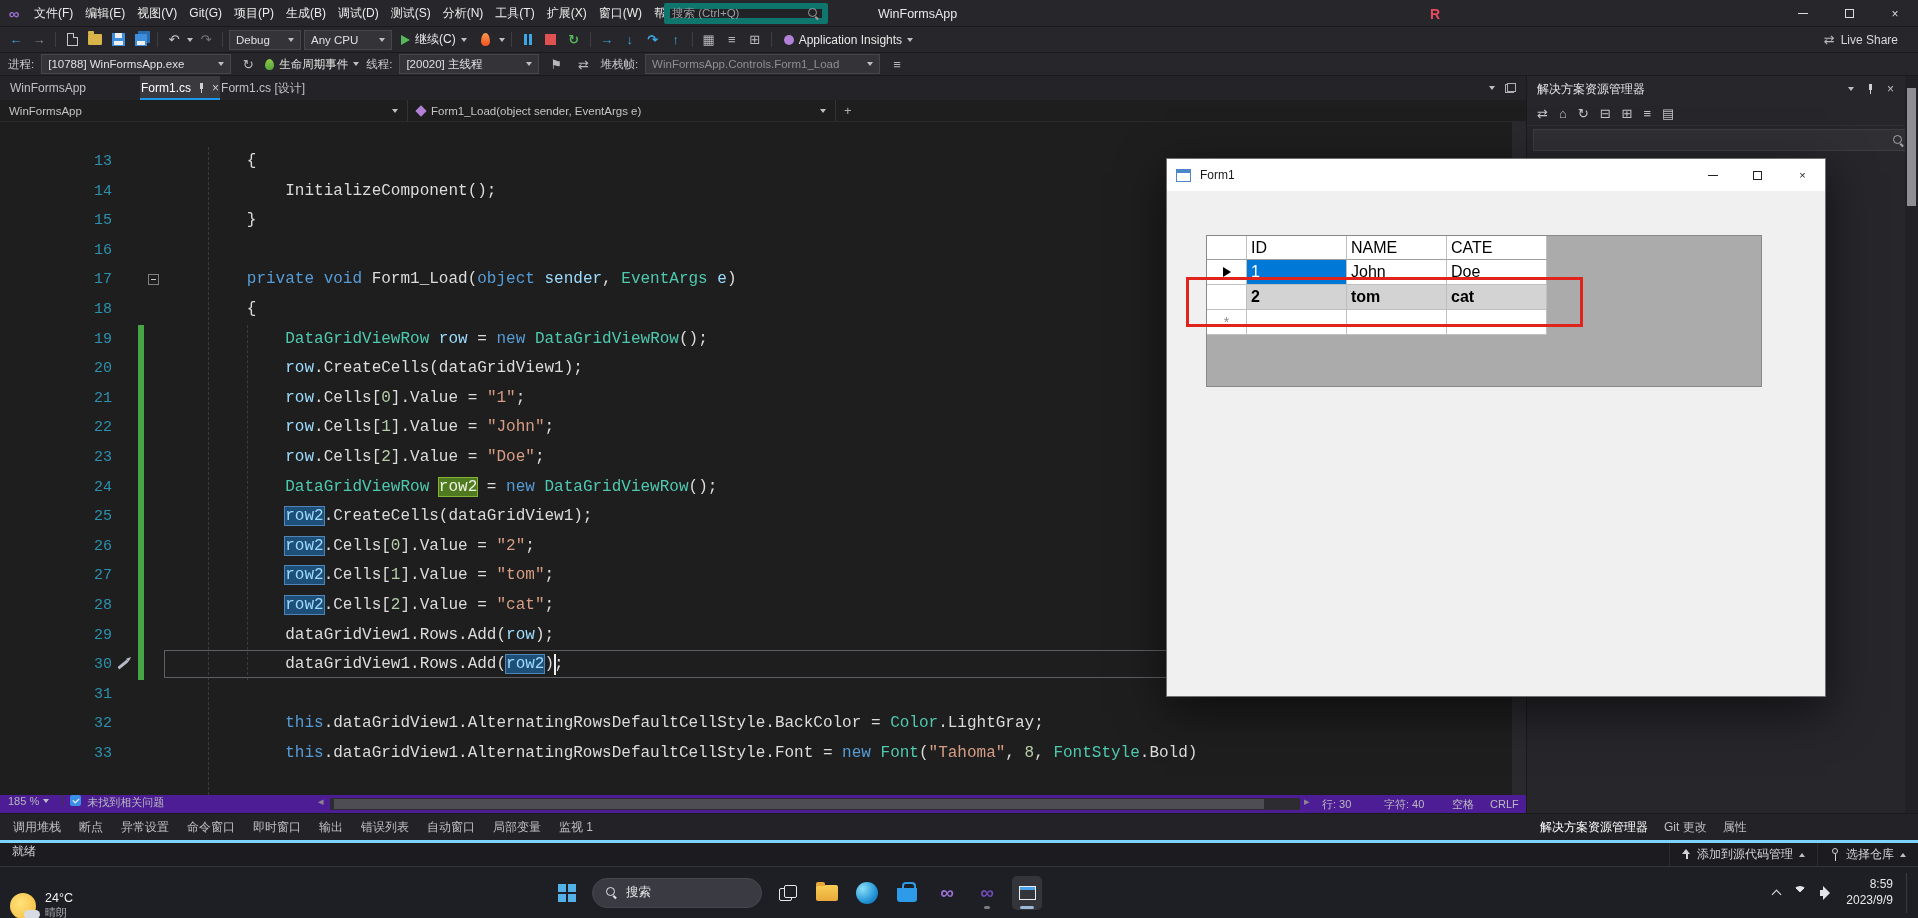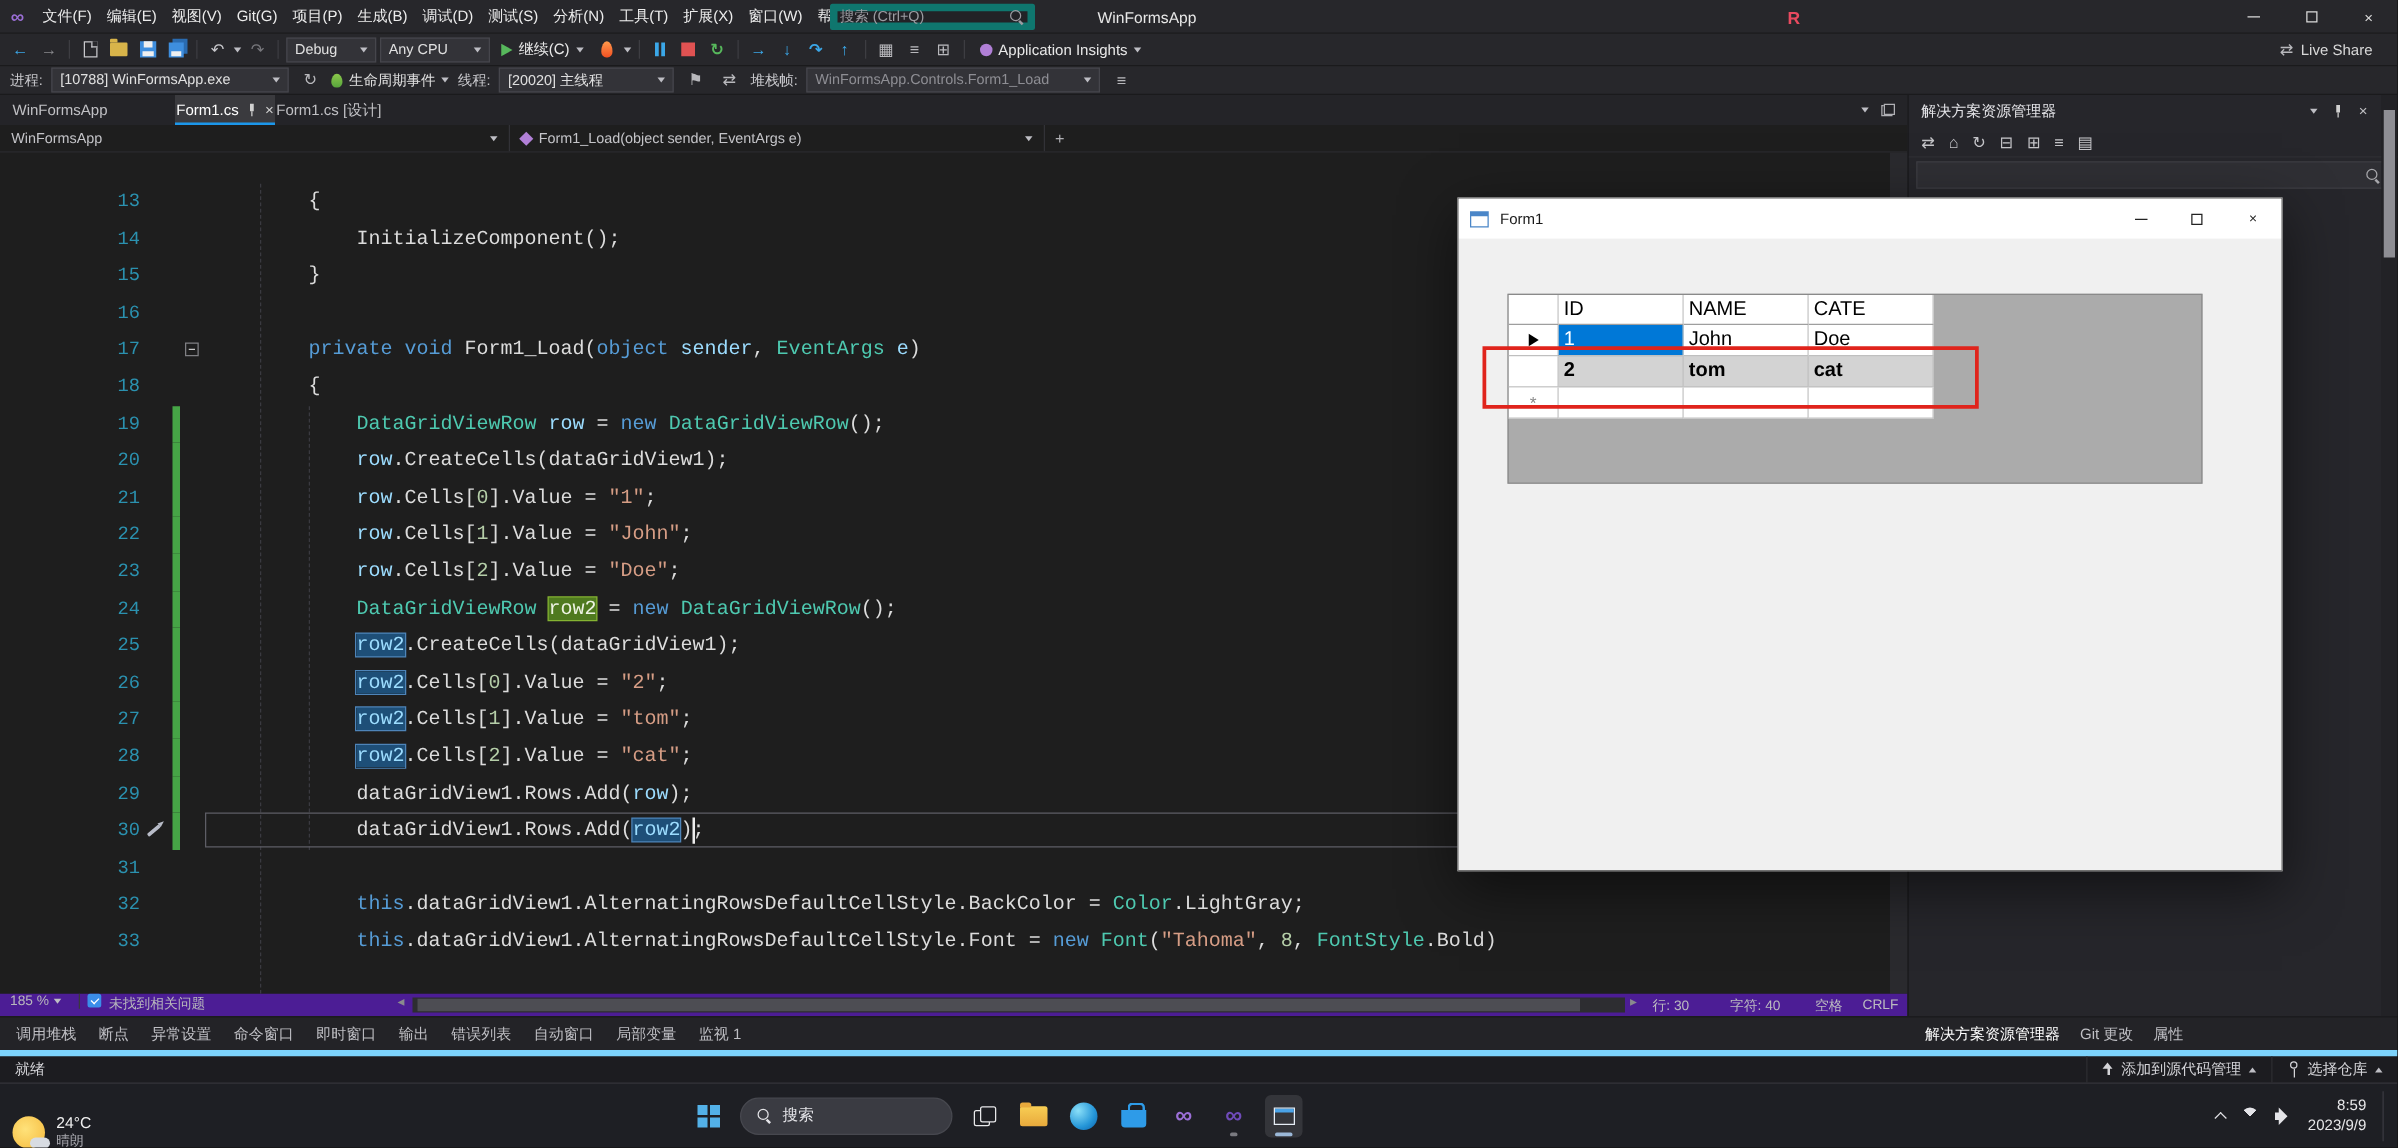--- a/index.html
+++ b/index.html
@@ -138,22 +138,22 @@
   .rthumb{position:absolute;left:2px;right:2px;top:12px;height:118px;background:#8E8E94}
 
   
   .btabs{position:absolute;left:0;top:813px;width:100%;height:27px;background:#232327;border-top:1px solid #1A1A1C}
   .btabs-left{position:absolute;left:4px;top:0;height:100%;display:flex}
   .btab{padding:0 9px;font-size:12px;color:#BFBFC4;height:100%;display:flex;align-items:center;white-space:nowrap}
   .ptabs{position:absolute;left:1532px;top:0;height:100%;display:flex}
   .ptab{padding:0 8px;font-size:12px;color:#BFBFC4;height:100%;display:flex;align-items:center;white-space:nowrap}
   .ptab.active{color:#FFFFFF}
 
-  .statusbar{position:absolute;left:0;top:840px;width:100%;height:26px;background:#1C1C20;border-top:5px solid #7dd3fc;
-    display:flex;align-items:center;font-size:12px;color:#D4D4D8}
+  .statusbar{position:absolute;left:0;top:840px;width:100%;height:26px;background:#1C1C20;border-top:3px solid #7dd3fc;
+    display:flex;font-size:12px;color:#D4D4D8}
   .sb-ready{padding:0 12px}
   .sb-right{margin-left:auto;display:flex;align-items:center;height:100%}
   .sb-item{display:flex;align-items:center;gap:6px;padding:0 12px;height:100%;border-left:1px solid #2C2C31;white-space:nowrap}
   .ic-push{position:relative;width:9px;height:11px;display:inline-block}
   .ic-push::before{content:"";position:absolute;left:0;top:0;border-left:4.5px solid transparent;border-right:4.5px solid transparent;border-bottom:5px solid #D4D4D8}
   .ic-push::after{content:"";position:absolute;left:3.5px;top:4px;width:2px;height:6px;background:#D4D4D8}
   .ic-branch{position:relative;width:10px;height:13px;display:inline-block}
   .ic-branch::before{content:"";position:absolute;left:2px;top:0;width:4px;height:4px;border:1.5px solid #D4D4D8;border-radius:50%}
   .ic-branch::after{content:"";position:absolute;left:4.5px;top:6px;width:1.5px;height:7px;background:#D4D4D8}
 

